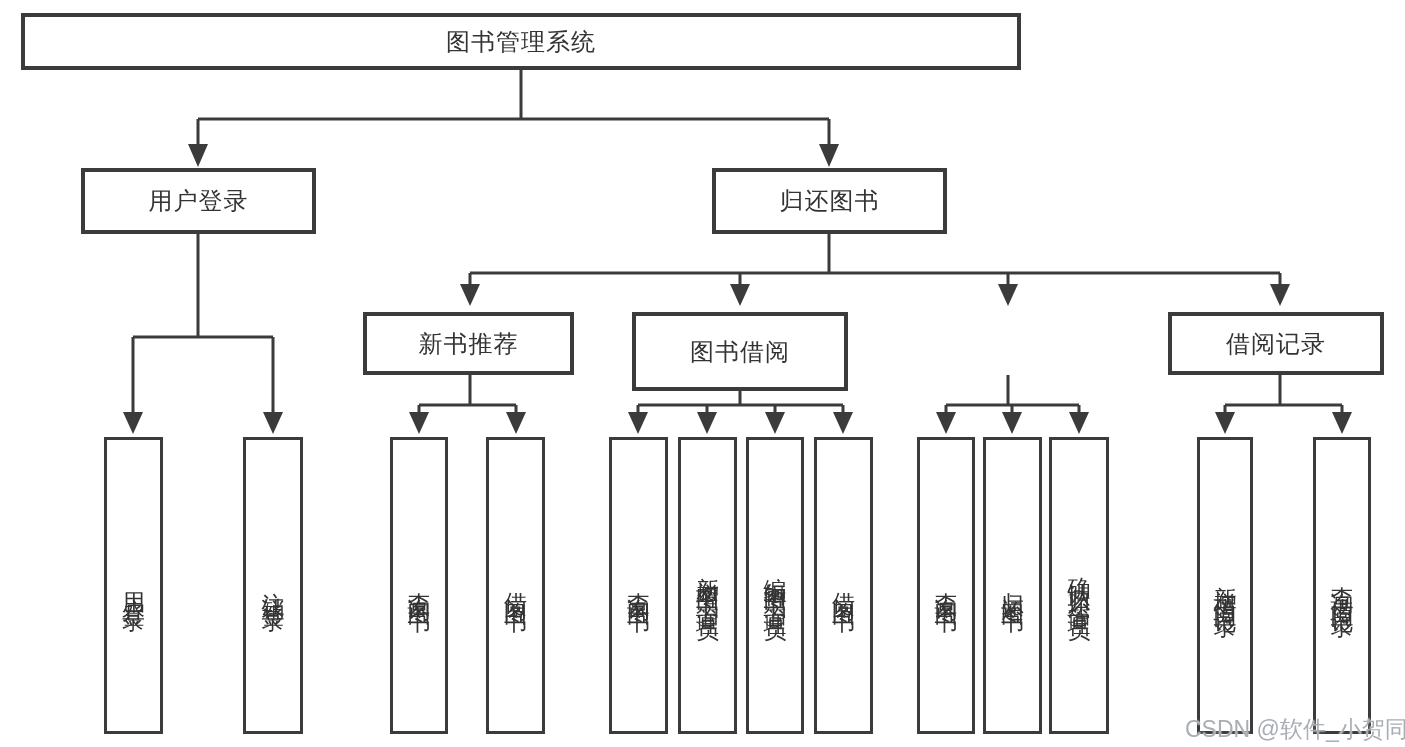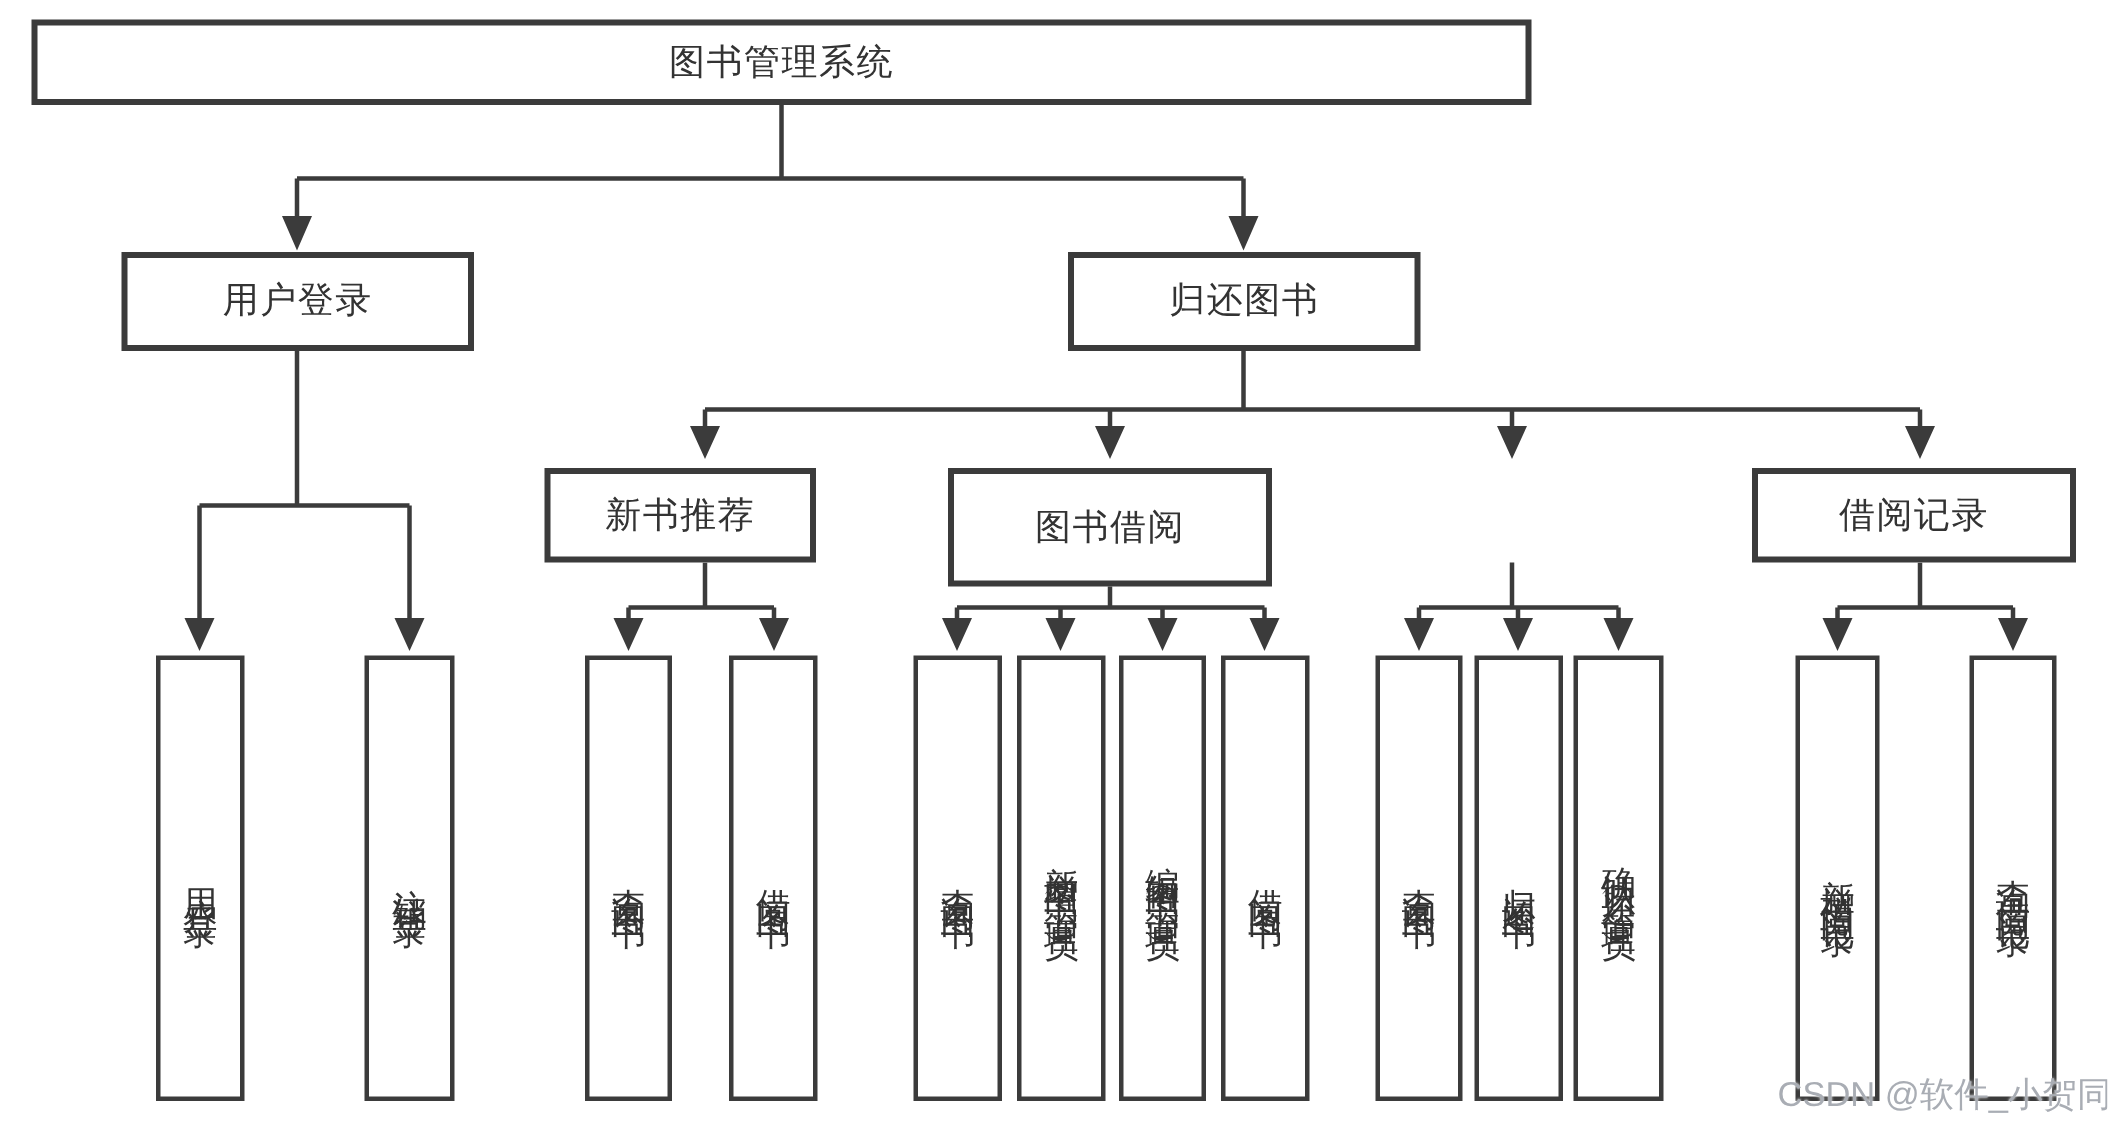--- a/index.html
+++ b/index.html
@@ -82,21 +82,21 @@
     <span class="label">图书管理系统</span>
   </div>
 
   <div class="box hbox" style="left:81px;top:168px;width:235px;height:66px;">
     <span class="label">用户登录</span>
   </div>
   <div class="box hbox" style="left:712px;top:168px;width:235px;height:66px;">
     <span class="label">归还图书</span>
   </div>
 
-  <div class="box hbox" style="left:363px;top:312px;width:181px;height:63px;">
+  <div class="box hbox" style="left:363px;top:312px;width:211px;height:63px;">
     <span class="label">新书推荐</span>
   </div>
   <div class="box hbox" style="left:632px;top:312px;width:216px;height:79px;">
     <span class="label">图书借阅</span>
   </div>
   <div class="box hbox" style="left:1168px;top:312px;width:216px;height:63px;">
     <span class="label">借阅记录</span>
   </div>
 
   <div class="box vbox" style="left:104px;top:437px;width:59px;height:297px;">

